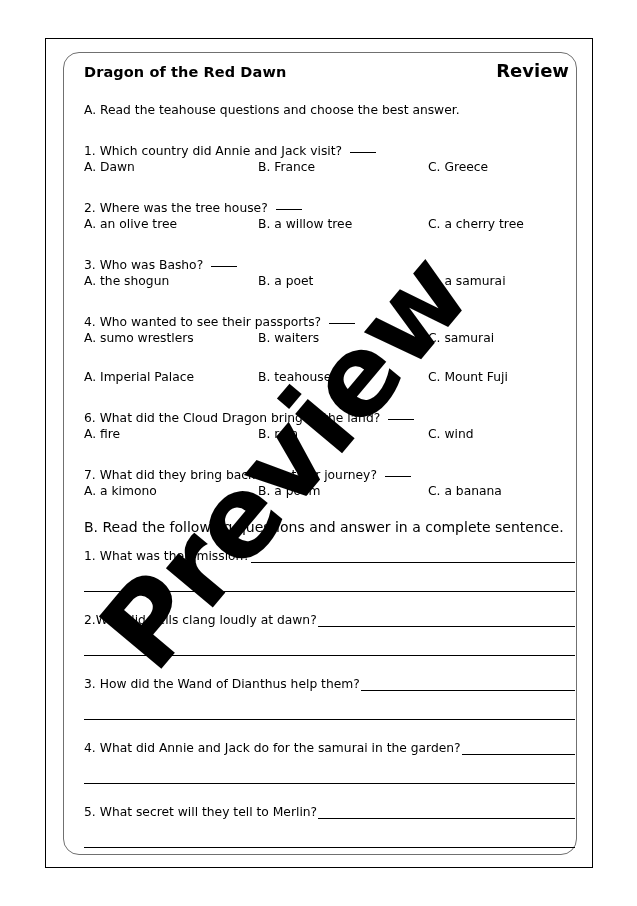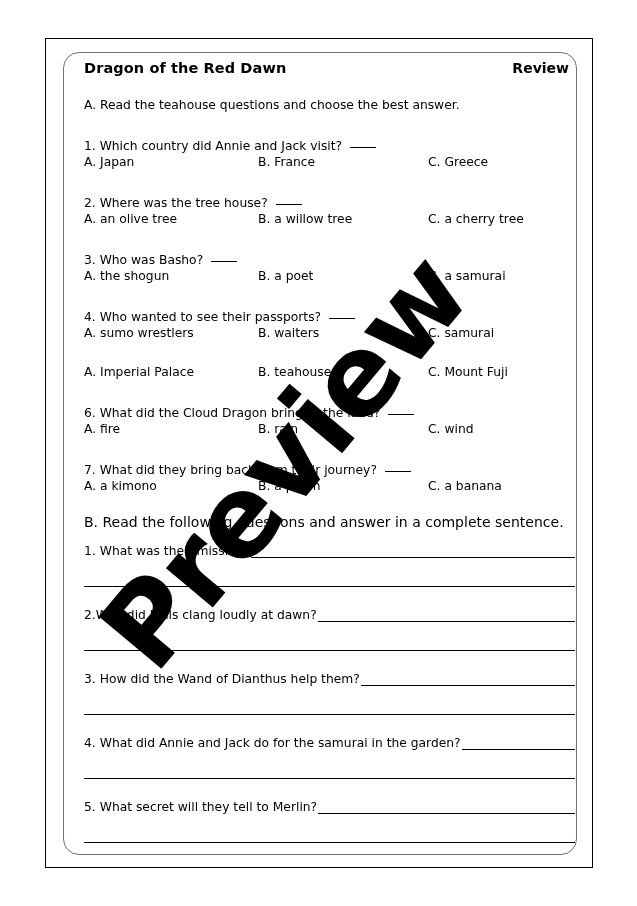--- a/index.html
+++ b/index.html
@@ -54,21 +54,21 @@
     align-items: baseline;
     margin-top: 8px;
     padding-right: 6px;
   }
   .doc-title {
     font-size: 14.5px;
     font-weight: bold;
     letter-spacing: 0.1px;
   }
   .doc-label {
-    font-size: 14px;
+    font-size: 18px;
     font-weight: bold;
   }
 
   .section-instruction {
     font-size: 12.3px;
     margin-top: 22px;
   }
 
   
   .mc-list {
@@ -170,21 +170,21 @@
 
   <div class="mc-list">
 
     <div class="mc-item">
       <div class="mc-question">
         <span>1.</span>
         <span>Which country did Annie and Jack visit?</span>
         <span class="mc-blank"></span>
       </div>
       <div class="mc-options">
-        <span class="mc-opt-a">A. Japan</span>
+        <span class="mc-opt-a">A. Dawn</span>
         <span class="mc-opt-b">B. France</span>
         <span class="mc-opt-c">C. Greece</span>
       </div>
     </div>
 
     <div class="mc-item">
       <div class="mc-question">
         <span>2.</span>
         <span>Where was the tree house?</span>
         <span class="mc-blank"></span>

